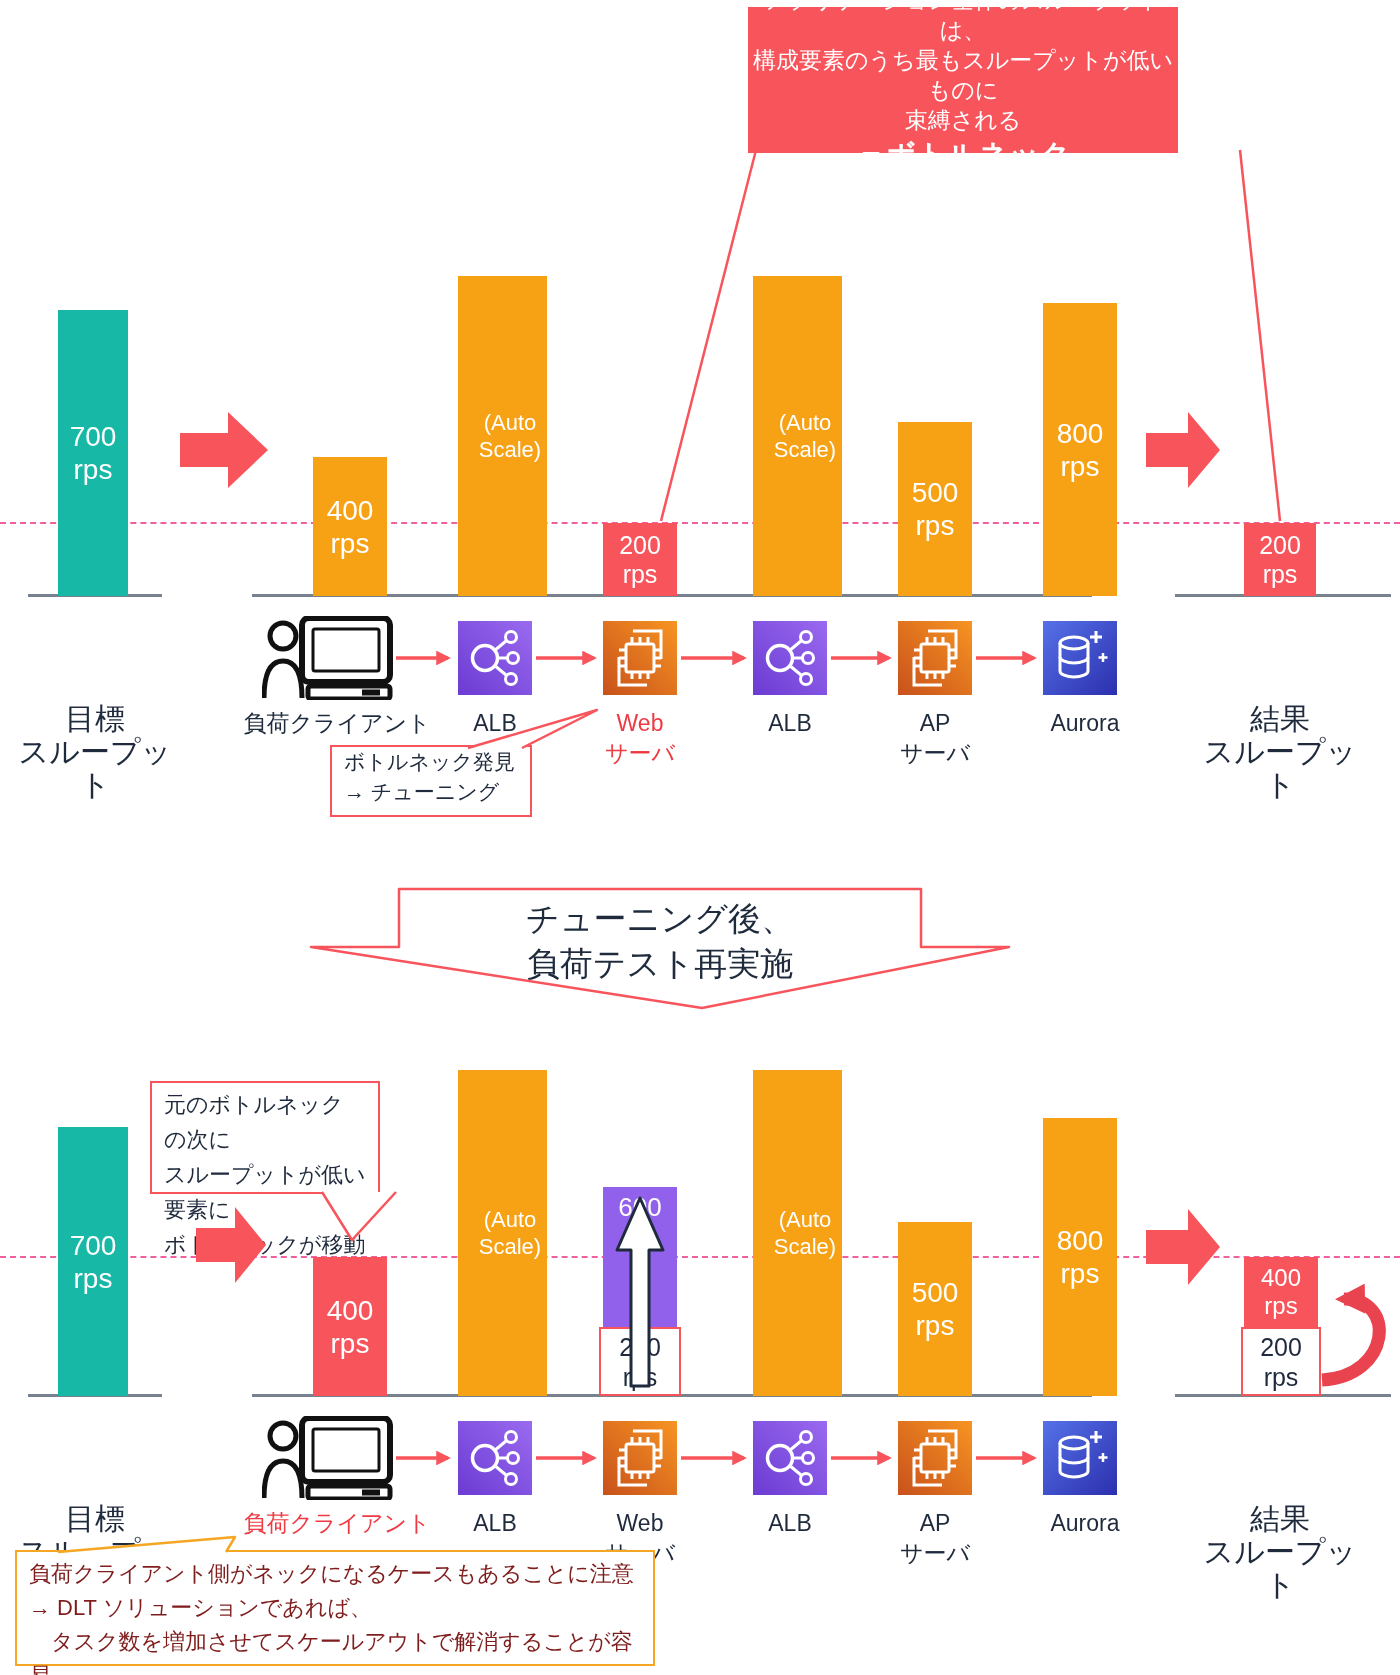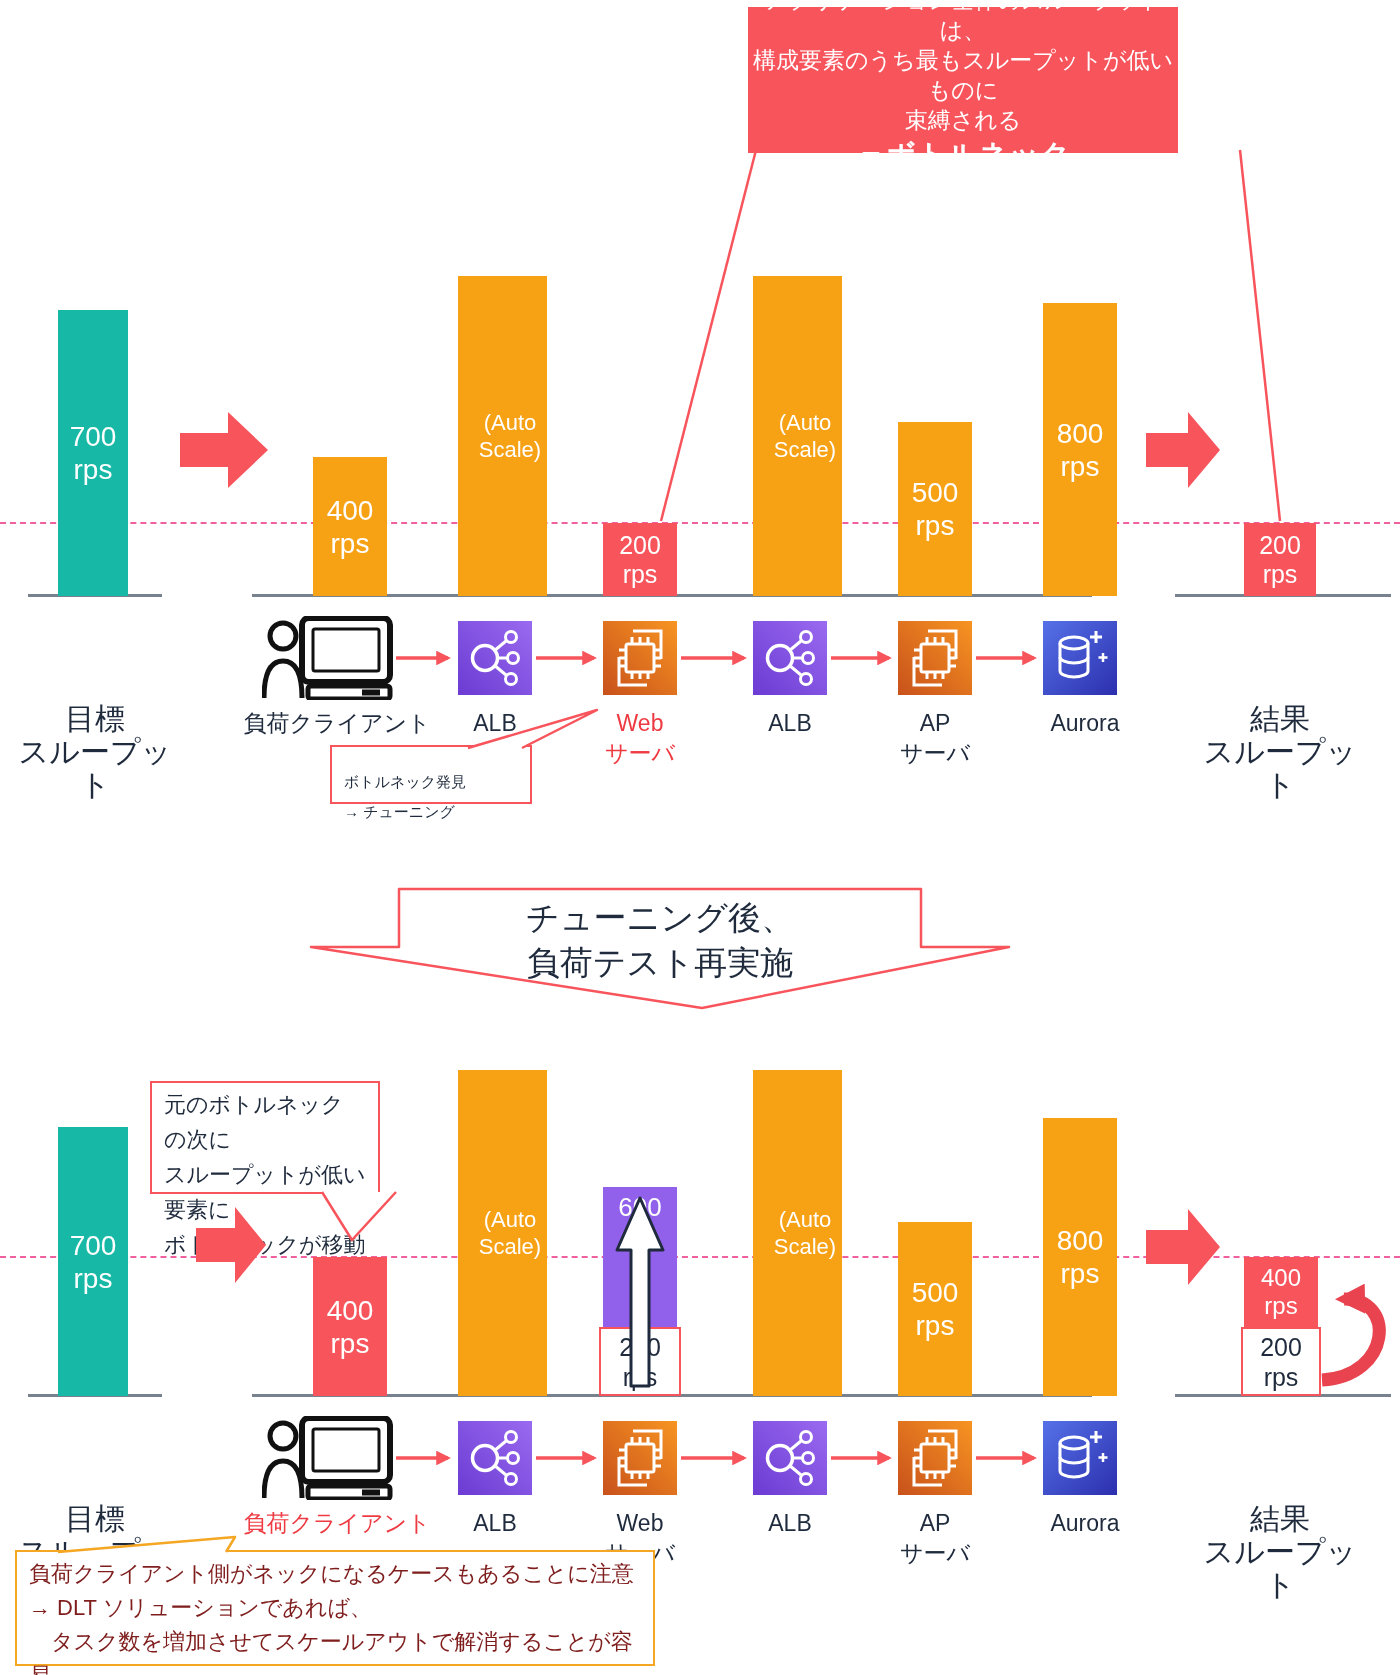--- a/index.html
+++ b/index.html
@@ -24,21 +24,21 @@
   .bigredbox{position:absolute;left:748px;top:7px;width:430px;height:146px;background:#F8545C;color:#fff;
        display:flex;flex-direction:column;align-items:center;justify-content:center;text-align:center;z-index:4;}
   .bigredbox .ln{font-size:23px;line-height:30px;white-space:pre-line;}
   .bigredbox .em{font-size:30px;line-height:40px;font-weight:bold;}
   .callout{position:absolute;background:#fff;border:2.5px solid #F8545C;box-sizing:border-box;
        color:#1F2B3D;white-space:pre-line;z-index:4;}
   .notebox{position:absolute;left:15px;top:1550px;width:640px;height:116px;background:#fff;
        border:2.5px solid #F5A623;box-sizing:border-box;color:#7f1d1d;font-size:22px;line-height:34px;
        white-space:pre-line;padding:5px 12px;z-index:4;}
   .bannertext{position:absolute;left:399px;top:896px;width:522px;text-align:center;font-size:33px;
-       line-height:45px;white-space:pre-line;color:#1F2B3D;z-index:6;font-family:Liberation Serif, serif;}
+       line-height:45px;white-space:pre-line;color:#1F2B3D;z-index:6;}
   #overlay{position:absolute;left:0;top:0;z-index:5;pointer-events:none;}
 </style>
 </head>
 <body>
 
 <div id="canvas">
 
   <div class="dash" style="top:522px;"></div>
   <div class="dash" style="top:1256px;"></div>
 
@@ -170,21 +170,21 @@
 サーバ</div>
   <div class="lbl" style="left:1010px;top:708px;width:150px;">Aurora</div>
 
   <div class="bigredbox">
     <div class="ln">アプリケーション全体のスループットは、
 構成要素のうち最もスループットが低いものに
 束縛される</div>
     <div class="em">＝ボトルネック</div>
   </div>
 
-  <div class="callout" style="left:330px;top:745px;width:202px;height:59px;font-size:15px;line-height:30px;padding:20px 12px;">ボトルネック発見
+  <div class="callout" style="left:330px;top:745px;width:202px;height:72px;font-size:21px;line-height:30px;padding:0 12px;">ボトルネック発見
 → チューニング</div>
 
   <div class="bannertext">チューニング後、
 負荷テスト再実施</div>
 
   <div class="axis" style="left:28px;top:1394px;width:134px;"></div>
   <div class="axis" style="left:252px;top:1394px;width:840px;"></div>
   <div class="axis" style="left:1175px;top:1394px;width:216px;"></div>
 
   <div class="bar teal" style="left:58px;top:1127px;width:70px;height:269px;">700

